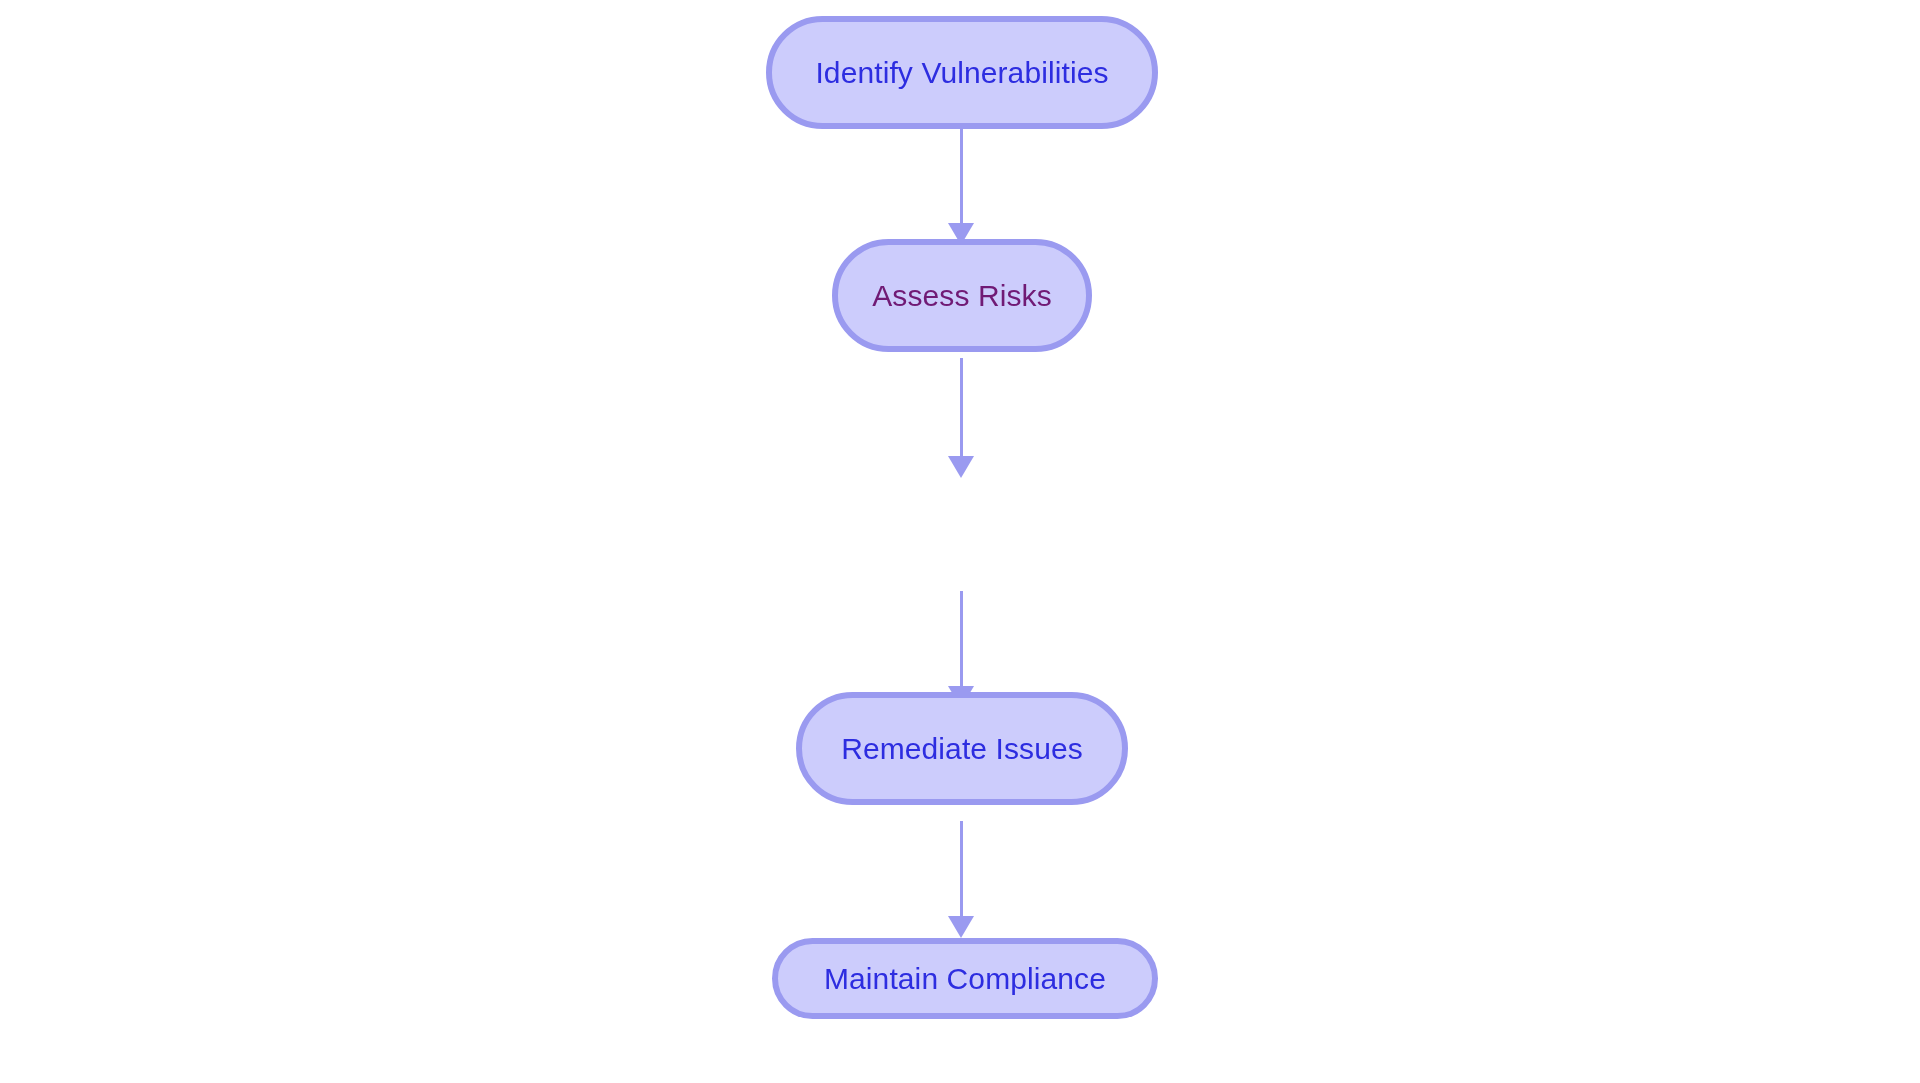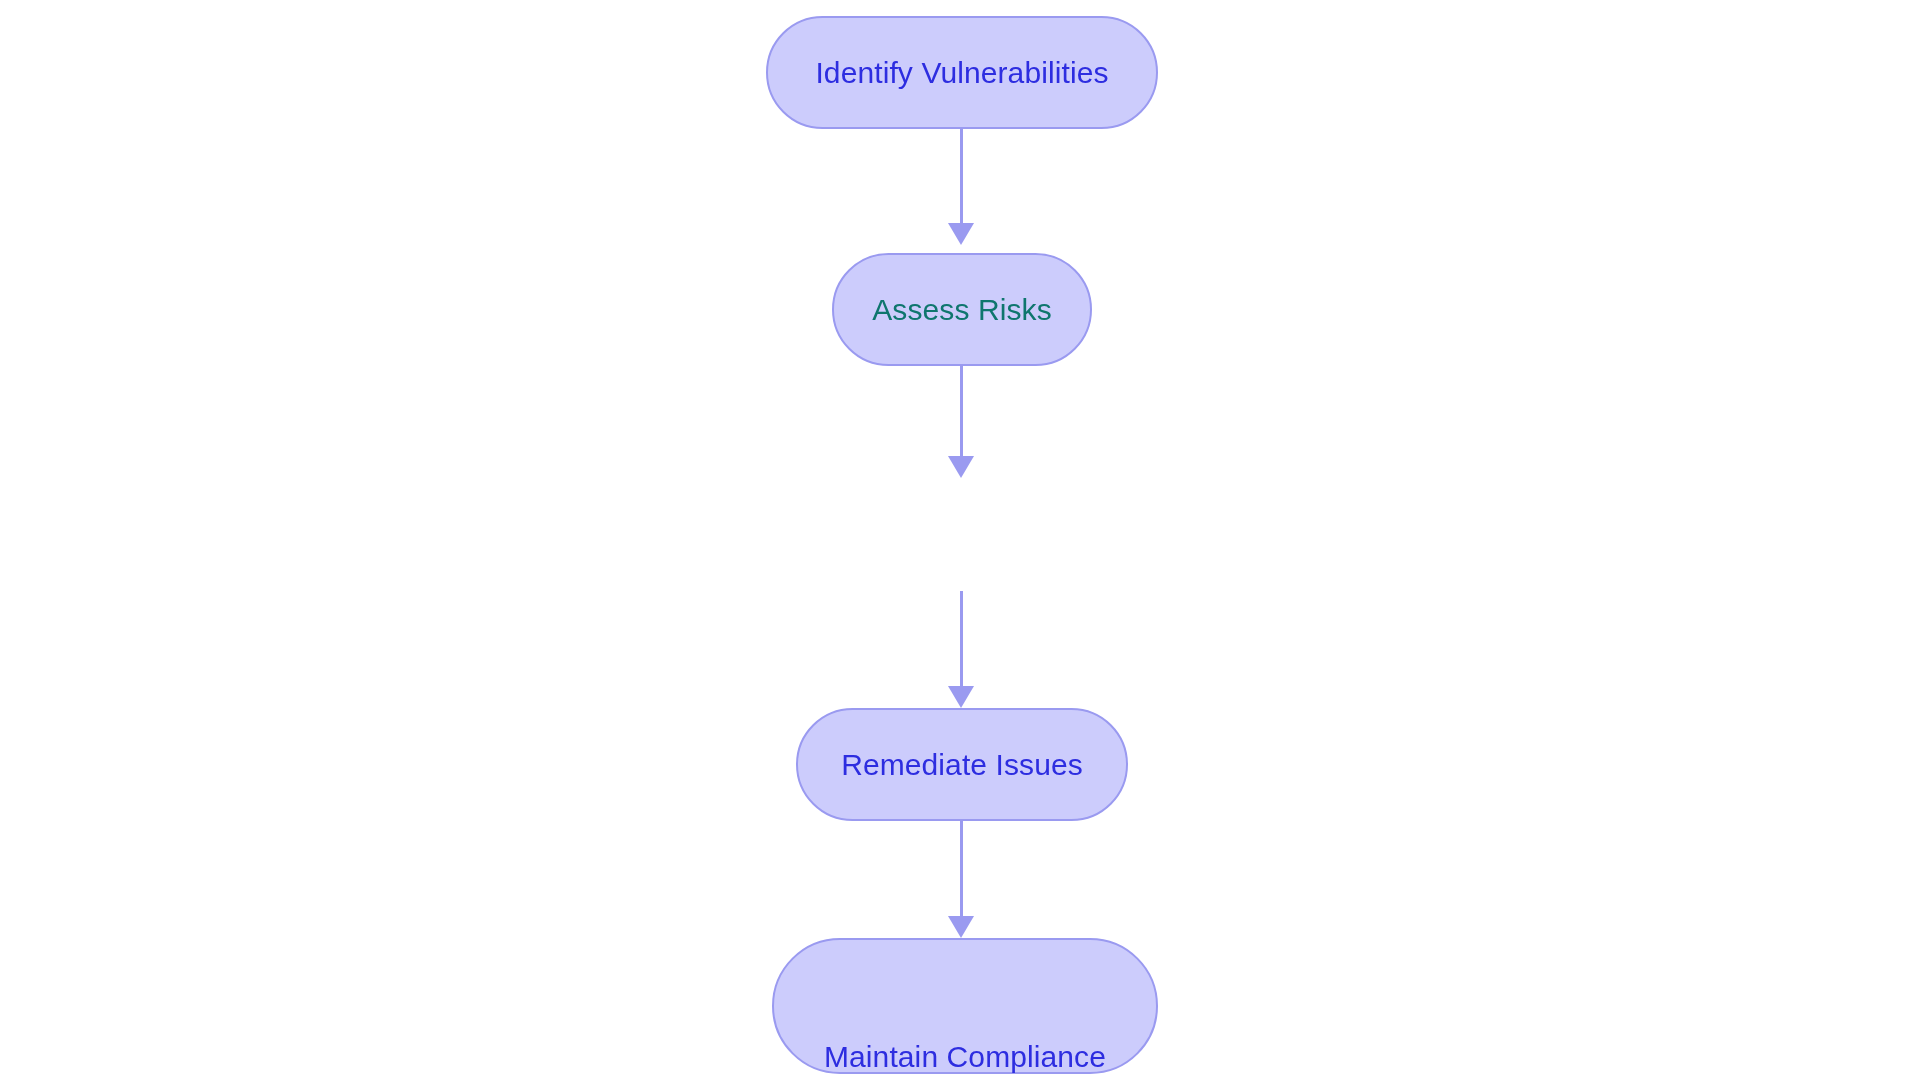--- a/index.html
+++ b/index.html
@@ -18,21 +18,21 @@
     position: relative;
     width: 1920px;
     height: 1083px;
     background: #ffffff;
   }
 
   .flow-node {
     position: absolute;
     box-sizing: border-box;
     background: #ccccfc;
-    border: 2px solid #d946ef;
+    border: 6px solid #d946ef;
     border-radius: 9999px;
     display: flex;
     align-items: center;
     justify-content: center;
     color: #2d2de0;
     font-size: 30px;
     font-weight: 400;
     letter-spacing: 0.1px;
     white-space: nowrap;
     line-height: 1;
@@ -84,22 +84,22 @@
       <div class="connector-line" style="height: 95px; background: rgb(154, 154, 240);"></div>
       <div class="connector-head" style="top: 95px; border-top-color: rgb(154, 154, 240);"></div>
     </div>
     <div class="flow-connector" style="left: 961px; top: 821px;">
       <div class="connector-line" style="height: 95px; background: rgb(154, 154, 240);"></div>
       <div class="connector-head" style="top: 95px; border-top-color: rgb(154, 154, 240);"></div>
     </div>
     <div class="flow-node" style="left: 766px; top: 16px; width: 392px; height: 113px; background: rgb(204, 204, 252); border-color: rgb(154, 154, 240); color: rgb(45, 45, 224);">
       <span class="node-label">Identify Vulnerabilities</span>
     </div>
-    <div class="flow-node" style="left: 832px; top: 253px; width: 260px; height: 113px; background: rgb(204, 204, 252); border-color: rgb(154, 154, 240); color: #0f766e;">
+    <div class="flow-node" style="left: 832px; top: 239px; width: 260px; height: 113px; background: rgb(204, 204, 252); border-color: rgb(154, 154, 240); color: #701a75;">
       <span class="node-label">Assess Risks</span>
     </div>
-    <div class="flow-node" style="left: 796px; top: 708px; width: 332px; height: 113px; background: rgb(204, 204, 252); border-color: rgb(154, 154, 240); color: rgb(45, 45, 224); text-align: center;">
+    <div class="flow-node" style="left: 796px; top: 692px; width: 332px; height: 113px; background: rgb(204, 204, 252); border-color: rgb(154, 154, 240); color: rgb(45, 45, 224); text-align: center;">
       <span class="node-label">Remediate Issues</span>
     </div>
-    <div class="flow-node" style="left: 772px; top: 938px; width: 386px; height: 136px; background: rgb(204, 204, 252); border-color: rgb(154, 154, 240); color: rgb(45, 45, 224); align-items: flex-end;">
+    <div class="flow-node" style="left: 772px; top: 938px; width: 386px; height: 81px; background: rgb(204, 204, 252); border-color: rgb(154, 154, 240); color: rgb(45, 45, 224);">
       <span class="node-label">Maintain Compliance</span>
     </div>
   </div>
 
 </body></html>

